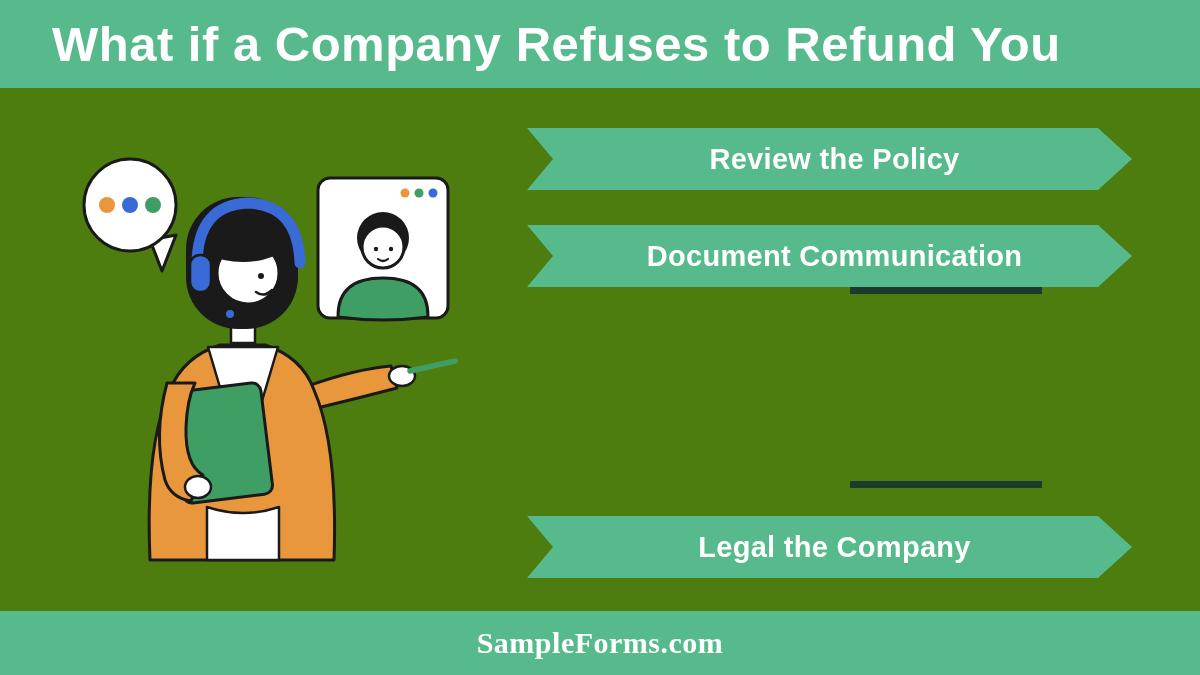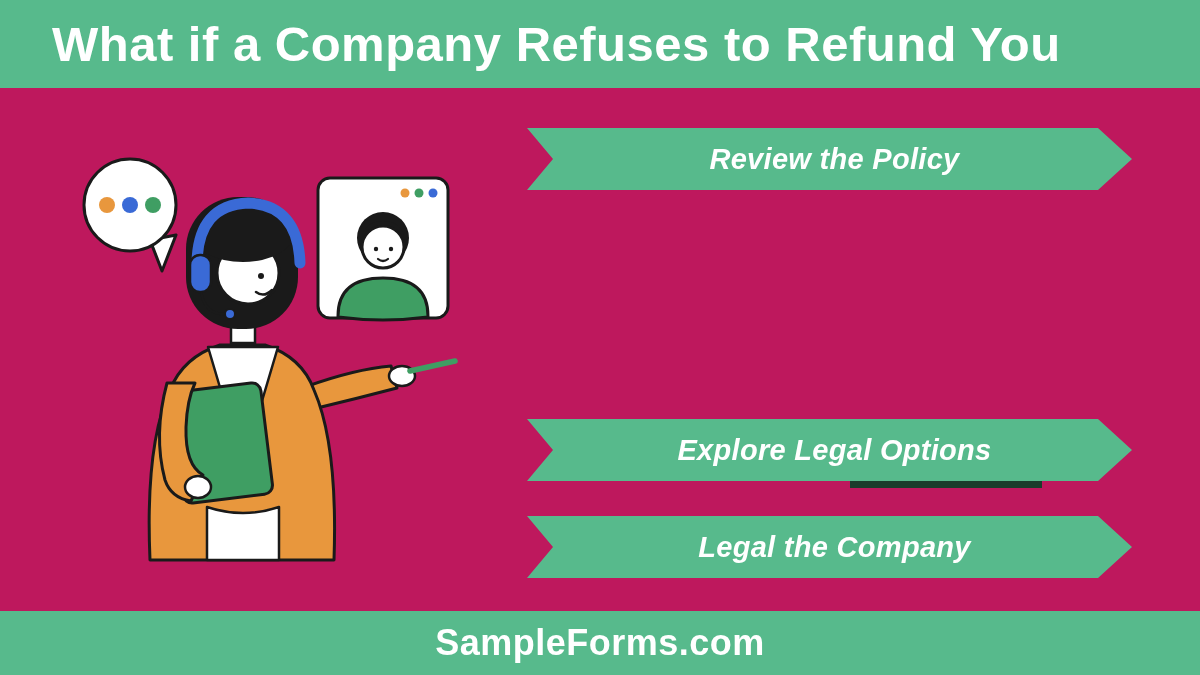--- a/index.html
+++ b/index.html
@@ -1,21 +1,21 @@
 <!DOCTYPE html>
 <html><head>
 <meta charset="utf-8">
 <style>
   * { box-sizing: border-box; }
   html, body { margin: 0; padding: 0; }
   .page {
     position: relative;
     width: 1200px;
     height: 675px;
-    background: #be185d;
+    background: #4d7c0f;
     overflow: hidden;
     font-family: "Liberation Sans", "DejaVu Sans", sans-serif;
   }
 
   
   .top-banner {
     position: absolute;
     top: 0; left: 0; right: 0;
     height: 88px;
     background: #57ba8c;
@@ -64,21 +64,20 @@
     align-items: center;
     justify-content: center;
   }
   .ribbon .label {
     color: #ffffff;
     font-size: 29px;
     font-weight: bold;
     letter-spacing: 0.3px;
     padding-left: 10px;
     white-space: nowrap;
-    font-style: italic;
   }
   .fold {
     position: absolute;
     top: 62px;
     left: 323px;
     width: 192px;
     height: 7px;
     background: #1b3c2c;
   }
 
@@ -87,23 +86,24 @@
     position: absolute;
     left: 0; right: 0; bottom: 0;
     height: 64px;
     background: #57ba8c;
     display: flex;
     align-items: center;
     justify-content: center;
   }
   .footer-banner .brand {
     color: #ffffff;
-    font-size: 36px;
+    font-size: 30px;
     font-weight: bold;
     letter-spacing: 0.5px;
+    font-family: Liberation Serif, serif;
   }
 </style>
 </head>
 <body>
 
 <div class="page">
 
   <header class="top-banner">
     <h1>What if a Company Refuses to Refund You</h1>
   </header>
@@ -175,26 +175,29 @@
       </g>
     </svg>
   </div>
 
   <div class="ribbon-wrap rw1">
     <div class="ribbon">
       <span class="label">Review the Policy</span>
     </div>
   </div>
 
+  <div class="ribbon-wrap rw2">
+    <div class="ribbon">
+      <span class="label">Document Communication</span>
+    </div>
+    <div class="fold"></div>
+  </div>
 
 
   <div class="ribbon-wrap rw4">
-    <div class="ribbon">
-      <span class="label">Explore Legal Options</span>
-    </div>
     <div class="fold"></div>
   </div>
 
   <div class="ribbon-wrap rw5">
     <div class="ribbon">
       <span class="label">Legal the Company</span>
     </div>
   </div>
 
   <footer class="footer-banner">

